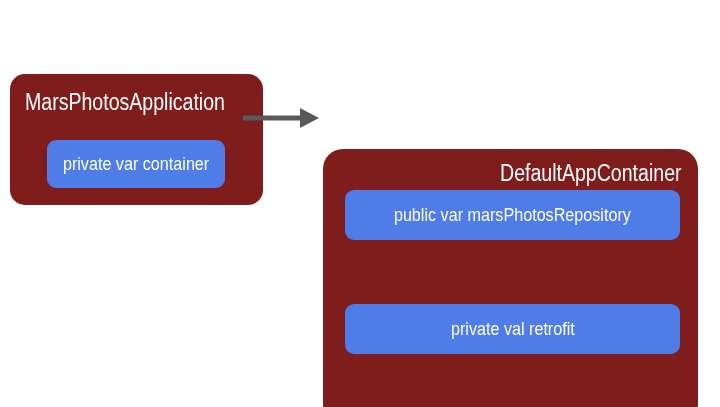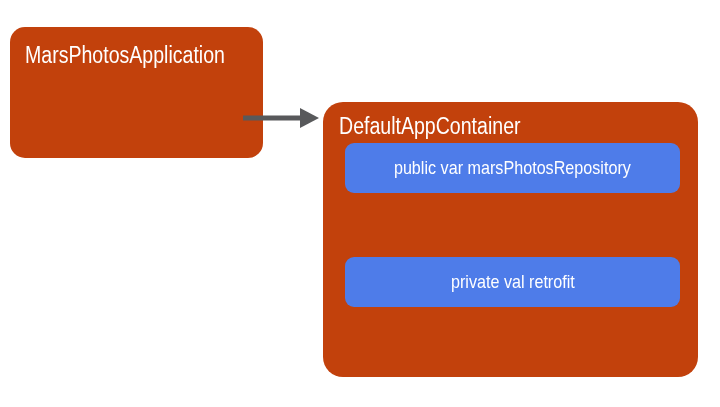--- a/index.html
+++ b/index.html
@@ -10,22 +10,23 @@
   }
   .stage {
     position: relative;
     width: 720px;
     height: 407px;
     background: #ffffff;
     overflow: hidden;
   }
   .class-box {
     position: absolute;
-    background: #c2410c;
+    background: #7f1d1d;
     border-radius: 16px;
+    margin-top: 47px;
   }
   #left-box {
     left: 10px;
     top: 27px;
     width: 253px;
     height: 131px;
     border-radius: 15px;
   }
   #right-box {
     left: 323px;
@@ -42,21 +43,21 @@
     white-space: nowrap;
   }
   #left-title {
     left: 15px;
     top: 13px;
   }
   #right-title {
     left: 0;
     top: 9px;
     width: 100%;
-    text-align: left;
+    text-align: right;
   }
   .field-chip {
     position: absolute;
     background: #4e7ce9;
     border-radius: 9px;
     color: #ffffff;
     font-size: 19px;
     display: flex;
     align-items: center;
     justify-content: center;
@@ -96,20 +97,23 @@
 </style>
 </head>
 <body>
 
 <div class="stage">
 
   <div class="class-box" id="left-box">
     <div class="box-title" id="left-title">
       <span class="cond cond-left">MarsPhotosApplication</span>
     </div>
+    <div class="field-chip" id="left-field-0">
+      <span class="cond">private var container</span>
+    </div>
   </div>
 
   <svg id="arrow-svg" viewBox="0 0 86 26" aria-hidden="true">
     <line x1="3" y1="13" x2="62" y2="13" stroke="#58595b" stroke-width="5"></line>
     <polygon points="60,3 79,13 60,23" fill="#58595b"></polygon>
   </svg>
 
   <div class="class-box" id="right-box">
     <div class="box-title" id="right-title">
       <span class="cond">DefaultAppContainer</span>

